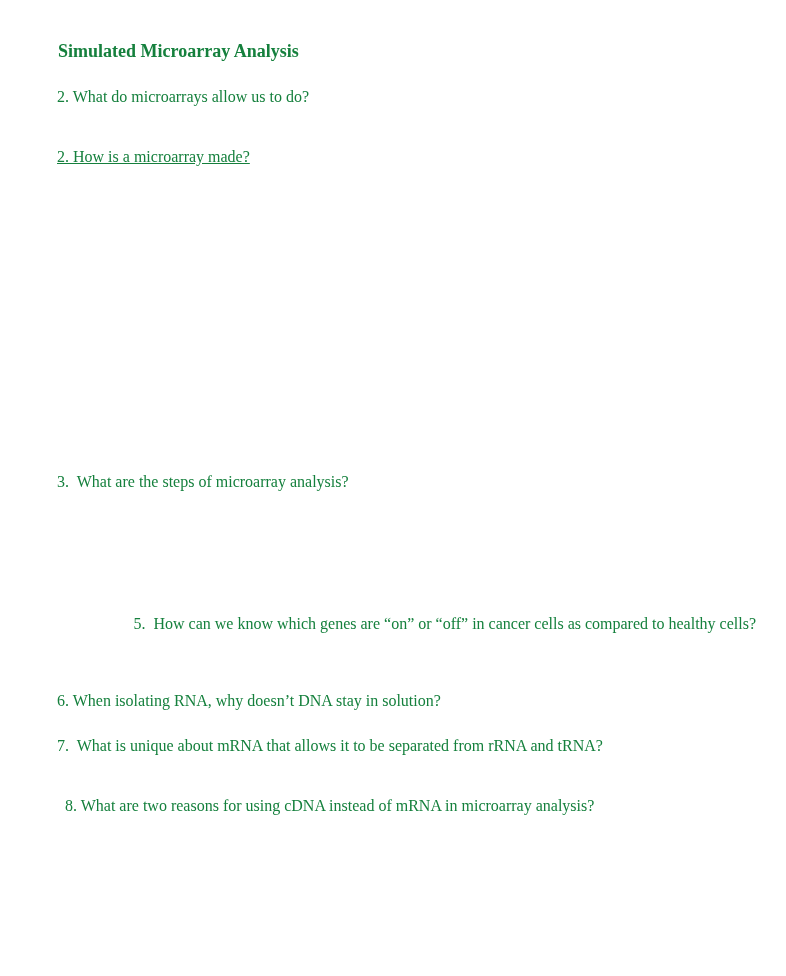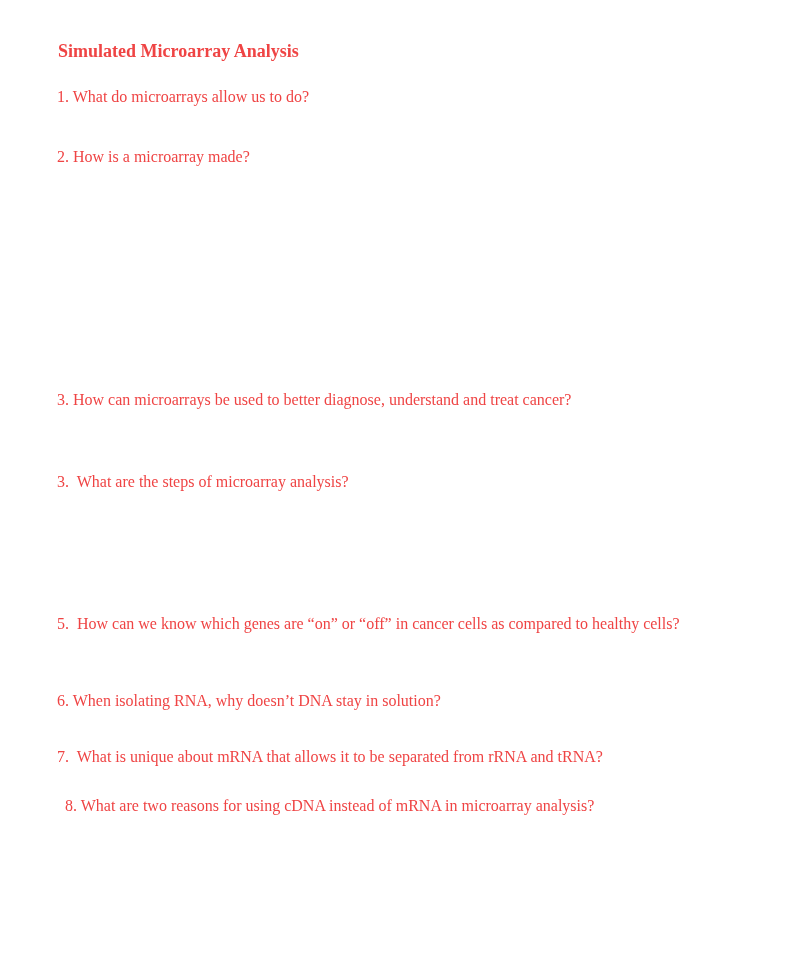--- a/index.html
+++ b/index.html
@@ -6,21 +6,21 @@
       margin: 0;
       padding: 0;
       background: #ffffff;
     }
     .page {
       position: relative;
       width: 786px;
       height: 976px;
       background: #ffffff;
       font-family: "Liberation Serif", "DejaVu Serif", serif;
-      color: #ef4444;
+      color: #15803d;
       overflow: hidden;
     }
     .doc-title {
       position: absolute;
       left: 58px;
       top: 40px;
       margin: 0;
       font-size: 18px;
       font-weight: bold;
       line-height: 22px;
@@ -30,40 +30,39 @@
       position: absolute;
       left: 57px;
       right: 30px;
       margin: 0;
       font-size: 16px;
       font-weight: normal;
       line-height: 19px;
       white-space: pre-wrap;
     }
     .q1 { top: 87px; }
-    .q2 { top: 147px; }
+    .q2 { top: 147px; text-decoration: underline; }
     .q3 { top: 390px; }
     .q4 { top: 472px; }
-    .q5 { top: 614px; }
+    .q5 { top: 614px; text-align: right; }
     .q6 { top: 675px; margin-top: 16px; }
-    .q7 { top: 736px; margin-top: 11px; }
+    .q7 { top: 736px; }
     .q8 { top: 796px; margin-left: 8px; }
     .q9 { top: 858px; }
   </style>
 </head>
 <body>
 
 <div class="page">
   <h1 class="doc-title">Simulated Microarray Analysis</h1>
 
-  <p class="question q1">1. What do microarrays allow us to do?</p>
+  <p class="question q1">2. What do microarrays allow us to do?</p>
 
   <p class="question q2">2. How is a microarray made?</p>
 
-  <p class="question q3">3. How can microarrays be used to better diagnose, understand and treat cancer?</p>
 
   <p class="question q4">3.  What are the steps of microarray analysis?</p>
 
   <p class="question q5">5.  How can we know which genes are “on” or “off” in cancer cells as compared to healthy cells?</p>
 
   <p class="question q6">6. When isolating RNA, why doesn’t DNA stay in solution?</p>
 
   <p class="question q7">7.  What is unique about mRNA that allows it to be separated from rRNA and tRNA?</p>
 
   <p class="question q8">8. What are two reasons for using cDNA instead of mRNA in microarray analysis?</p>

